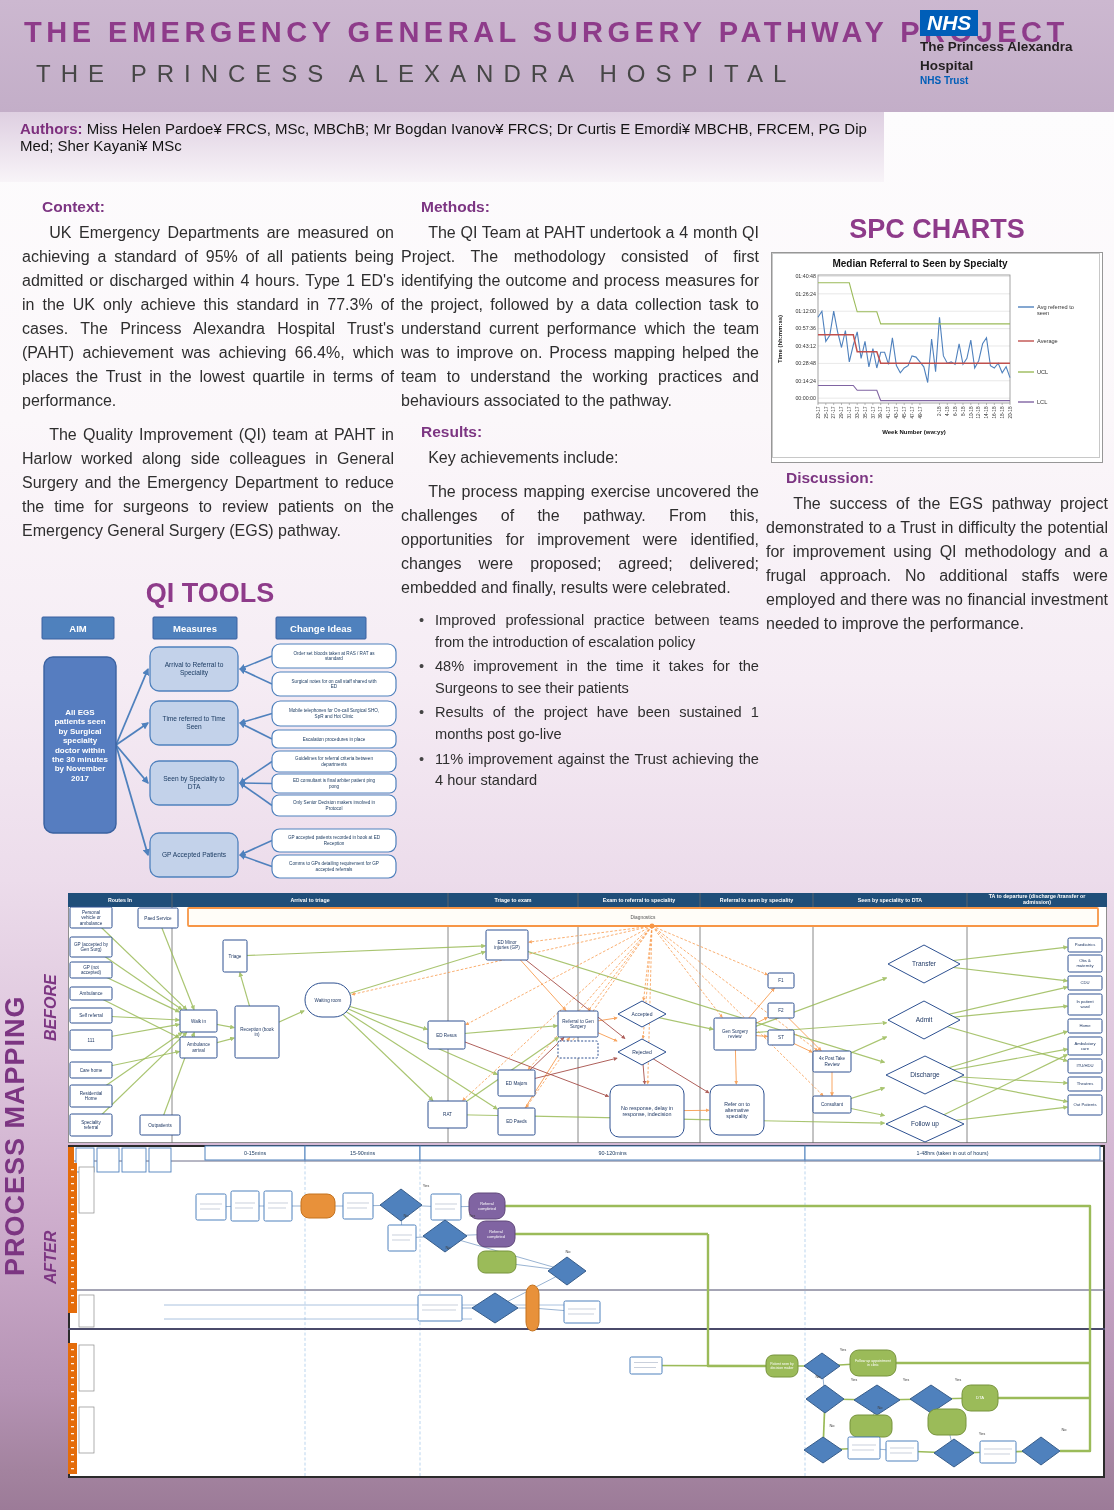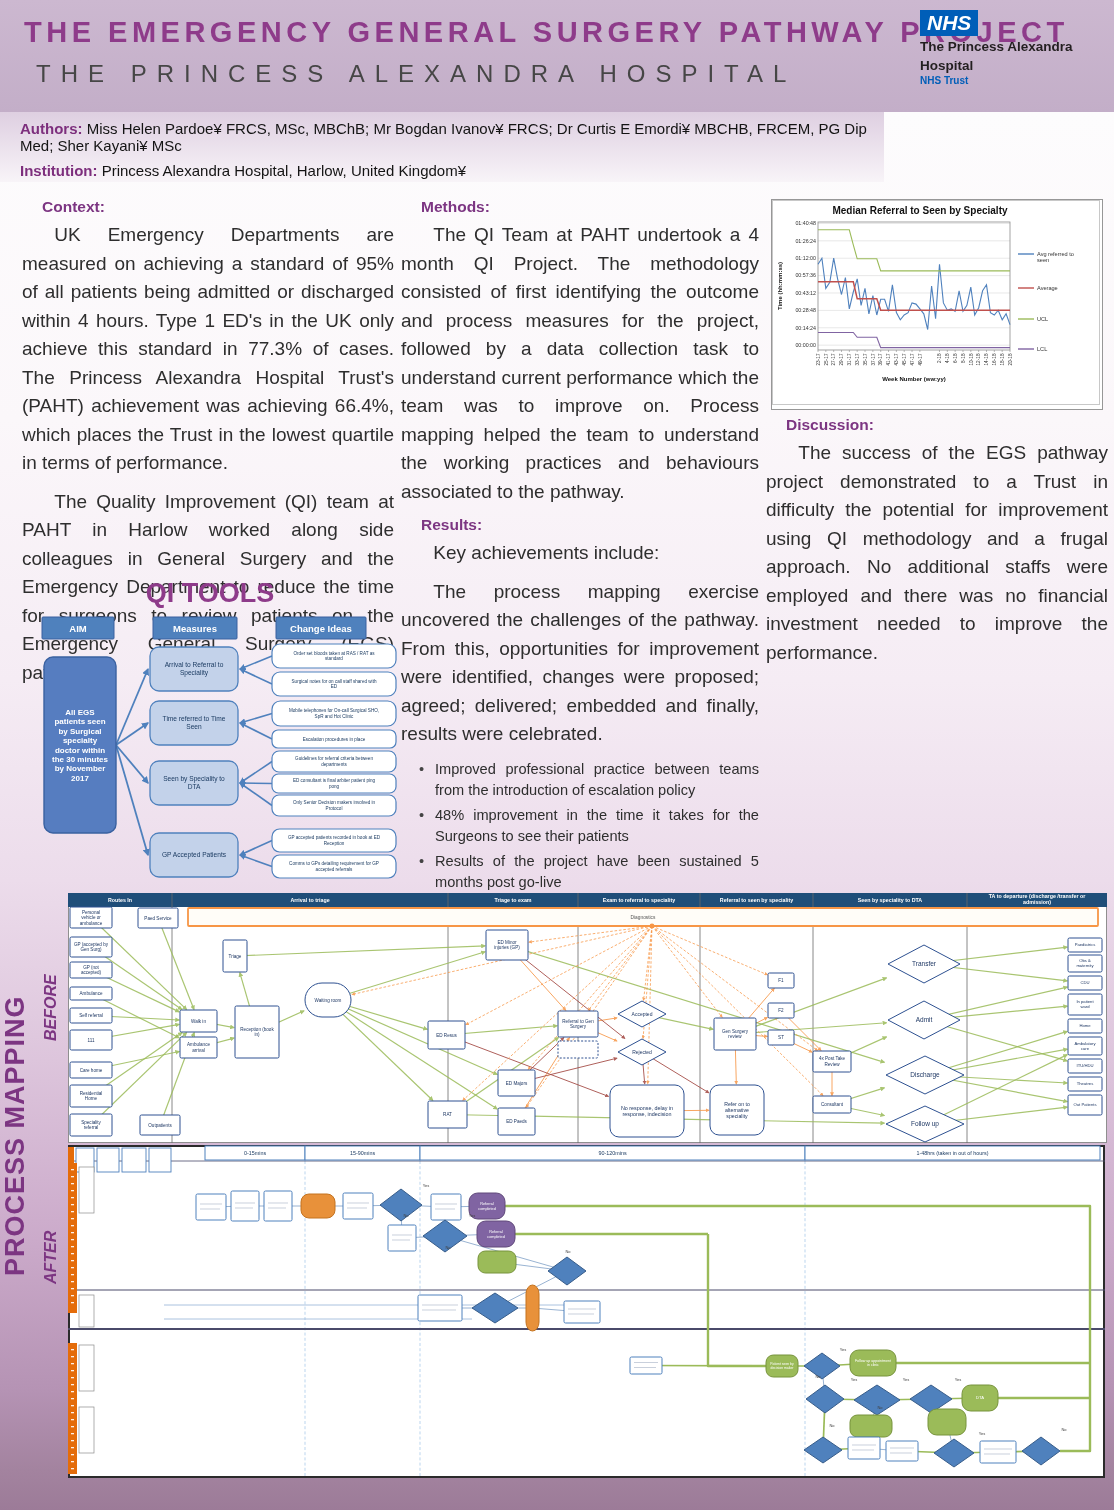--- a/index.html
+++ b/index.html
@@ -21,21 +21,21 @@
   .trust{font-size:10px;font-weight:bold;color:#005EB8;margin-top:2px;}
   .byline{position:absolute;top:112px;left:0;width:884px;height:70px;
     background:linear-gradient(180deg,#decfe1,#f8f4f8);}
   .byline .row{margin:8px 0 0 20px;font-size:15px;color:#141414;}
   .blabel{color:#7d2f7d;font-weight:bold;}
   .col{position:absolute;top:192px;}
   .col1{left:22px;width:372px;}
   .col2{left:401px;width:358px;}
   .col3{left:766px;width:342px;}
   .sec-h{font-size:15.5px;font-weight:bold;color:#7c3582;margin:6px 0 5px 20px;}
-  .body-p{font-size:19px;line-height:1.5;color:#2e2e2e;text-align:justify;
+  .body-p{font-size:16px;line-height:1.5;color:#2e2e2e;text-align:justify;
     text-indent:1.7em;margin:0 0 10px 0;}
   ul.bullets{list-style:none;margin:2px 0 0 12px;padding:0;}
   ul.bullets li{position:relative;font-size:14.6px;line-height:1.48;color:#2e2e2e;
     text-align:justify;padding-left:22px;margin-bottom:3px;}
   ul.bullets li::before{content:"\2022";position:absolute;left:6px;top:0;color:#444;}
   .big-title{font-size:27px;font-weight:bold;color:#8e3b8a;text-align:center;margin:0;}
   .qi{position:absolute;left:20px;top:578px;width:380px;}
   .qi svg{display:block;margin-top:2px;}
   .spc-head{margin-top:22px;}
   .chart-box{margin:7px auto 0;width:330px;border:1px solid #979797;background:#fff;}
@@ -63,47 +63,44 @@
       <div class="org">Hospital</div>
       <div class="trust">NHS Trust</div>
     </div>
   </div>
 
   <div class="byline">
     <div class="row">
       <span class="blabel">Authors:</span>
       <span>Miss Helen Pardoe¥ FRCS, MSc, MBChB;  Mr Bogdan Ivanov¥ FRCS; Dr Curtis E Emordi¥ MBCHB, FRCEM, PG Dip Med; Sher Kayani¥ MSc</span>
     </div>
-    <div class="row">
-      <span class="blabel">Institution:</span>
-      <span>Princess Alexandra Hospital, Harlow, United Kingdom¥</span>
-    </div>
   </div>
 
   <div class="col col1">
     <h3 class="sec-h">Context:</h3>
     <p class="body-p">UK Emergency Departments are measured on achieving a standard of 95% of all patients being admitted or discharged within 4 hours. Type 1 ED's in the UK only achieve this standard in 77.3% of cases. The Princess Alexandra Hospital Trust's (PAHT) achievement was achieving 66.4%,  which places the   Trust in the lowest quartile in terms of performance.</p>
     <p class="body-p">The Quality Improvement (QI) team at PAHT  in Harlow worked along side colleagues in General Surgery and the Emergency Department to reduce the time for surgeons to review patients on the Emergency General Surgery (EGS) pathway.</p>
   </div>
 
   <div class="col col2">
     <h3 class="sec-h">Methods:</h3>
     <p class="body-p">The QI Team at PAHT undertook a 4 month QI Project. The methodology consisted of first identifying the outcome and process measures for the project, followed by a data collection task to understand current performance which the team was to improve on. Process mapping helped the team to understand the working practices and behaviours associated to the pathway.</p>
     <h3 class="sec-h">Results:</h3>
     <p class="body-p">Key achievements include:</p>
     <p class="body-p">The process mapping exercise uncovered the challenges of the pathway. From this, opportunities for improvement were identified, changes were proposed; agreed; delivered; embedded and finally, results were celebrated.</p>
     <ul class="bullets">
       <li>Improved professional practice between teams from the introduction of escalation policy</li>
       <li>48% improvement in the time it takes   for the Surgeons to see their patients</li>
-      <li>Results of the project have been sustained 5 months post go-live</li>
+      <li>Results of the project have been sustained 1 months post go-live</li>
       <li>11% improvement against the Trust achieving the 4 hour standard</li>
     </ul>
   </div>
 
   <div class="col col3">
+    <h2 class="big-title spc-head">SPC CHARTS</h2>
     <div class="chart-box">
       <svg id="spc-svg" viewBox="0 0 328 205" width="328" height="205">
           <rect x="0.5" y="0.5" width="327" height="204" fill="#ffffff" stroke="#c8c8c8" stroke-width="1"></rect>
           <text x="148" y="14" font-size="10" fill="#111" text-anchor="middle" font-weight="bold" font-family="&quot;Liberation Sans&quot;,sans-serif">Median Referral to Seen by Specialty</text>
           <line x1="46" y1="145.16981132075472" x2="238" y2="145.16981132075472" stroke="#d9d9d9" stroke-width="0.6"></line>
           <text x="44" y="146.96981132075473" font-size="5.3" fill="#333" text-anchor="end" font-weight="normal" font-family="&quot;Liberation Sans&quot;,sans-serif">00:00:00</text>
           <line x1="46" y1="127.7811320754717" x2="238" y2="127.7811320754717" stroke="#d9d9d9" stroke-width="0.6"></line>
           <text x="44" y="129.58113207547171" font-size="5.3" fill="#333" text-anchor="end" font-weight="normal" font-family="&quot;Liberation Sans&quot;,sans-serif">00:14:24</text>
           <line x1="46" y1="110.39245283018869" x2="238" y2="110.39245283018869" stroke="#d9d9d9" stroke-width="0.6"></line>
           <text x="44" y="112.19245283018869" font-size="5.3" fill="#333" text-anchor="end" font-weight="normal" font-family="&quot;Liberation Sans&quot;,sans-serif">00:28:48</text>

